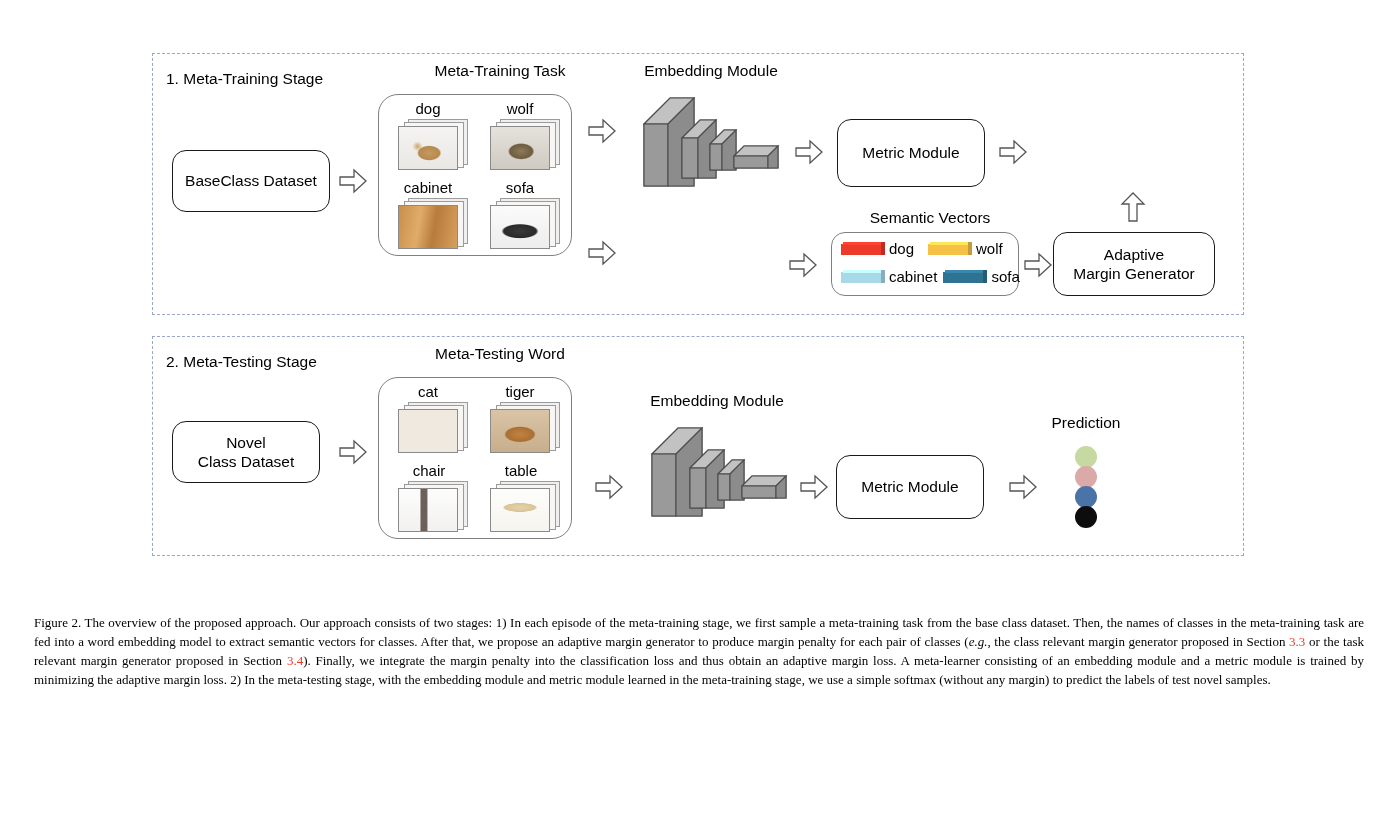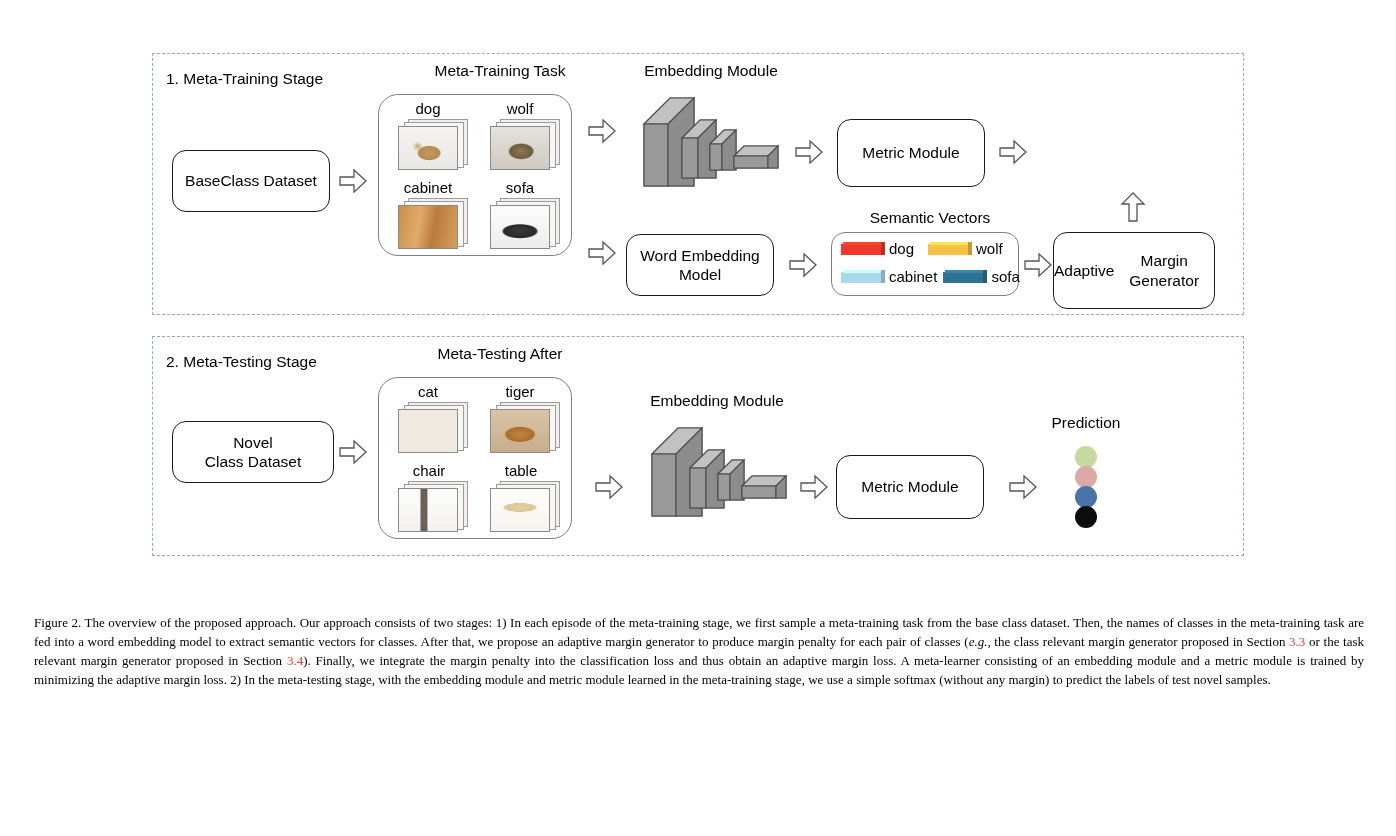--- a/index.html
+++ b/index.html
@@ -233,24 +233,20 @@
     </svg>
   </div>
 
 
   <div class="arrow" style="left:1120px;top:192px;">
     <svg width="26" height="30" viewBox="0 0 26 30">
       <path d="M9 29 V12 H2 L13 1 L24 12 H17 V29 Z" fill="#ffffff" stroke="#555" stroke-width="1.3"></path>
     </svg>
   </div>
 
-  <div class="rbox" style="left:626px;top:234px;width:148px;height:62px;flex-direction:column;">
-    <span>Word Embedding</span>
-    <span>Model</span>
-  </div>
 
   <div class="arrow" style="left:789px;top:252px;">
     <svg width="28" height="26" viewBox="0 0 28 26">
       <path d="M1 9 H15 V2 L27 13 L15 24 V17 H1 Z" fill="#ffffff" stroke="#555" stroke-width="1.3"></path>
     </svg>
   </div>
 
   <div class="caption-label" style="left:840px;top:209px;width:180px;">Semantic Vectors</div>
 
   <div class="rbox rbox-gray" style="left:831px;top:232px;width:188px;height:64px;border-radius:14px;"></div>
@@ -292,32 +288,32 @@
       <span class="sv-text">sofa</span>
     </div>
   </div>
 
   <div class="arrow" style="left:1024px;top:252px;">
     <svg width="28" height="26" viewBox="0 0 28 26">
       <path d="M1 9 H15 V2 L27 13 L15 24 V17 H1 Z" fill="#ffffff" stroke="#555" stroke-width="1.3"></path>
     </svg>
   </div>
 
-  <div class="rbox" style="left:1053px;top:232px;width:162px;height:77px;flex-direction:row;">
+  <div class="rbox" style="left:1053px;top:232px;width:162px;height:64px;flex-direction:column;">
     <span>Adaptive</span>
     <span>Margin Generator</span>
   </div>
 
   <div class="stage" id="stage-test"></div>
 
   <div class="stage-title" style="left:166px;top:353px;">2. Meta-Testing Stage</div>
 
-  <div class="caption-label" style="left:400px;top:345px;width:200px;">Meta-Testing After</div>
-
-  <div class="rbox" style="left:172px;top:421px;width:162px;height:62px;flex-direction:column;">
+  <div class="caption-label" style="left:400px;top:345px;width:200px;">Meta-Testing Word</div>
+
+  <div class="rbox" style="left:172px;top:421px;width:148px;height:62px;flex-direction:column;">
     <span>Novel</span>
     <span>Class Dataset</span>
   </div>
 
   <div class="arrow" style="left:339px;top:439px;">
     <svg width="28" height="26" viewBox="0 0 28 26">
       <path d="M1 9 H15 V2 L27 13 L15 24 V17 H1 Z" fill="#ffffff" stroke="#555" stroke-width="1.3"></path>
     </svg>
   </div>
 

